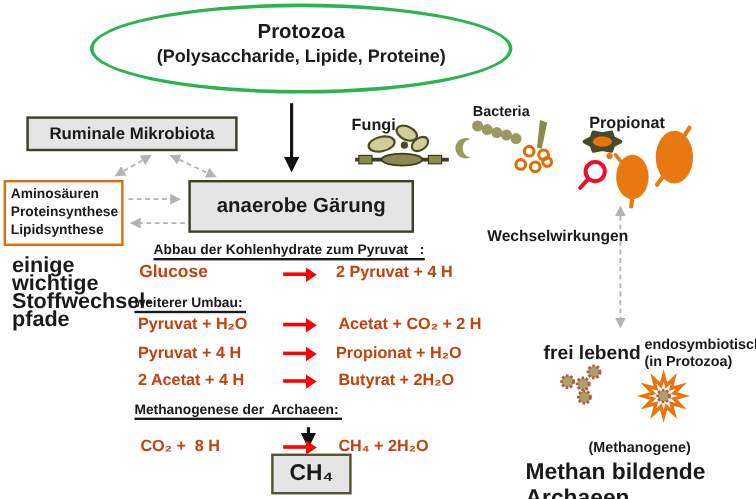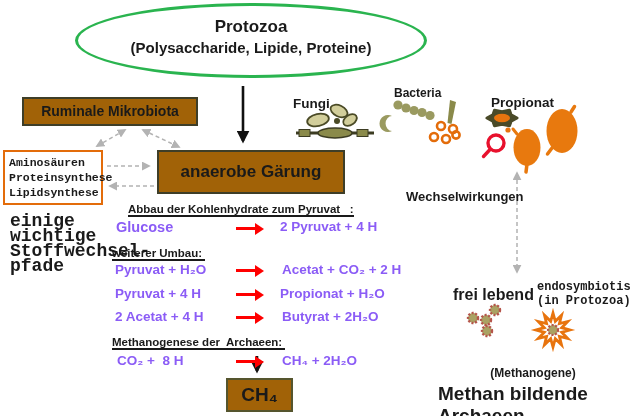--- a/index.html
+++ b/index.html
@@ -3,30 +3,30 @@
 <meta charset="utf-8">
 <style>
   html,body{margin:0;padding:0;background:#fff;}
   #stage{
     position:relative;width:630px;height:416px;background:#fff;overflow:hidden;
     font-family:"Liberation Sans","DejaVu Sans",sans-serif;color:#1a1a1a;
   }
   .abs{position:absolute;}
   .b{font-weight:bold;}
   svg{position:absolute;left:0;top:0;pointer-events:none;}
-  .boxed{border:2px solid #3e3e28;background:#a16207;text-align:center;font-weight:bold;box-sizing:border-box;}
+  .boxed{border:2px solid #3e3e28;background:#e5e5e5;text-align:center;font-weight:bold;box-sizing:border-box;}
   .ellipse{
     border:3px solid #2ab44f;border-radius:50%;text-align:center;box-sizing:border-box;
   }
   .rxn-heading{font-weight:bold;font-size:11.5px;border-bottom:2px solid #1a1a1a;white-space:pre;display:inline-block;}
-  .eq{color:#8b5cf6;font-weight:bold;font-size:13.5px;white-space:pre;}
+  .eq{color:#c2410c;font-weight:bold;font-size:13.5px;white-space:pre;}
   .red-arrow{position:absolute;width:19px;height:3px;background:#ff0000;}
   .red-arrow::after{content:"";position:absolute;right:-9px;top:-4.5px;border-left:9px solid #ff0000;
     border-top:6px solid transparent;border-bottom:6px solid transparent;}
-  .prelines{white-space:pre-line;font-family:Liberation Mono, monospace;}
+  .prelines{white-space:pre-line;}
   .lbl{font-weight:bold;}
 </style>
 </head>
 <body>
 
 <div id="stage">
 
   <svg width="630" height="416" viewBox="0 0 630 416">
     <defs>
       <marker id="mB" viewBox="0 0 10 10" refX="8" refY="5" markerWidth="5" markerHeight="5" orient="auto-start-reverse">
@@ -166,21 +166,21 @@
   <div class="abs" style="left:112px;top:309px;width:310px;height:18px;">
     <span class="eq abs" style="left:3px;top:0;">2 Acetat + 4 H</span>
     <span class="red-arrow" style="left:124px;top:7px;"></span>
     <span class="eq abs" style="left:170px;top:0;">Butyrat + 2H₂O</span>
   </div>
 
   <div class="abs" style="left:112px;top:332px;">
     <span class="rxn-heading">Methanogenese der  Archaeen: </span>
   </div>
 
-  <div class="abs" style="left:112px;top:353px;width:310px;height:18px;">
+  <div class="abs" style="left:112px;top:364px;width:310px;height:18px;">
     <span class="eq abs" style="left:5px;top:0;">CO₂ +  8 H</span>
     <span class="red-arrow" style="left:124px;top:7px;"></span>
     <span class="eq abs" style="left:170px;top:0;">CH₄ + 2H₂O</span>
   </div>
 
   <div class="abs boxed" style="left:226px;top:378px;width:67px;height:34px;border-color:#55552e;font-size:19px;line-height:30px;">
     <span>CH₄</span>
   </div>
 
   <div class="abs lbl" style="left:453px;top:286px;font-size:16px;">frei lebend</div>

